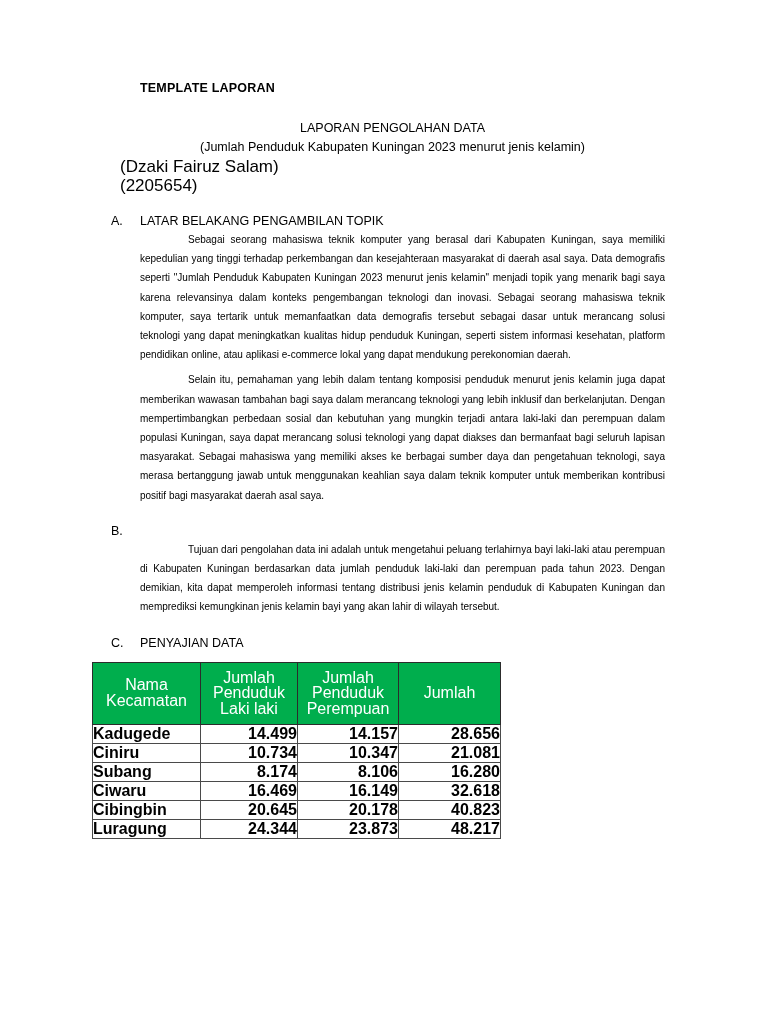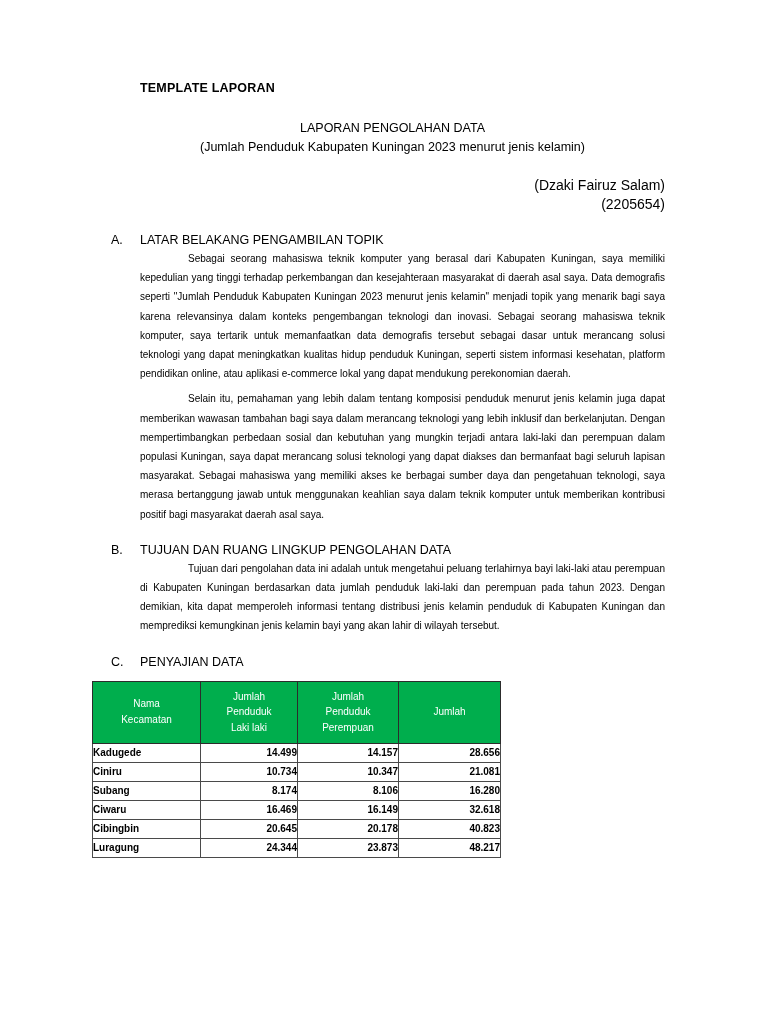--- a/index.html
+++ b/index.html
@@ -33,23 +33,22 @@
   .title-block {
     margin-top: 23px;
     text-align: center;
     font-size: 12.5px;
     line-height: 19px;
     padding-left: 28px;
   }
   .title-main { white-space: nowrap; }
   .title-sub  { white-space: nowrap; }
   .author-block {
-    margin-top: 19px;
-    text-align: right;
-    font-size: 14px;
+    text-align: left;
+    font-size: 17px;
     line-height: 19px;
     padding-left: 28px;
   }
   
   .section {
     margin-top: 18px;
   }
   .section-head {
     display: flex;
     font-size: 12.5px;
@@ -78,21 +77,21 @@
 
   
   .table-wrap {
     margin-top: 10px;
     margin-left: 0px;
   }
   table.data {
     border-collapse: collapse;
     width: 408px;
     table-layout: fixed;
-    font-size: 10px;
+    font-size: 16px;
     padding-left: 12px;
   }
   table.data th,
   table.data td {
     border: 1px solid #4a4a4a;
     padding: 0;
   }
   table.data thead th {
     background: #00AE4D;
     color: #ffffff;
@@ -138,21 +137,20 @@
       <span class="section-letter">A.</span>
       <span class="section-title">LATAR BELAKANG PENGAMBILAN TOPIK</span>
     </div>
     <p class="para">Sebagai seorang mahasiswa teknik komputer yang berasal dari Kabupaten Kuningan, saya memiliki kepedulian yang tinggi terhadap perkembangan dan kesejahteraan masyarakat di daerah asal saya. Data demografis seperti "Jumlah Penduduk Kabupaten Kuningan 2023 menurut jenis kelamin" menjadi topik yang menarik bagi saya karena relevansinya dalam konteks pengembangan teknologi dan inovasi. Sebagai seorang mahasiswa teknik komputer, saya tertarik untuk memanfaatkan data demografis tersebut sebagai dasar untuk merancang solusi teknologi yang dapat meningkatkan kualitas hidup penduduk Kuningan, seperti sistem informasi kesehatan, platform pendidikan online, atau aplikasi e-commerce lokal yang dapat mendukung perekonomian daerah.</p>
     <p class="para">Selain itu, pemahaman yang lebih dalam tentang komposisi penduduk menurut jenis kelamin juga dapat memberikan wawasan tambahan bagi saya dalam merancang teknologi yang lebih inklusif dan berkelanjutan. Dengan mempertimbangkan perbedaan sosial dan kebutuhan yang mungkin terjadi antara laki-laki dan perempuan dalam populasi Kuningan, saya dapat merancang solusi teknologi yang dapat diakses dan bermanfaat bagi seluruh lapisan masyarakat. Sebagai mahasiswa yang memiliki akses ke berbagai sumber daya dan pengetahuan teknologi, saya merasa bertanggung jawab untuk menggunakan keahlian saya dalam teknik komputer untuk memberikan kontribusi positif bagi masyarakat daerah asal saya.</p>
   </div>
 
   <div class="section">
     <div class="section-head">
       <span class="section-letter">B.</span>
-      <span class="section-title">TUJUAN DAN RUANG LINGKUP PENGOLAHAN DATA</span>
     </div>
     <p class="para">Tujuan dari pengolahan data ini adalah untuk mengetahui peluang terlahirnya bayi laki-laki atau perempuan di Kabupaten Kuningan berdasarkan data jumlah penduduk laki-laki dan perempuan pada tahun 2023. Dengan demikian, kita dapat memperoleh informasi tentang distribusi jenis kelamin penduduk di Kabupaten Kuningan dan memprediksi kemungkinan jenis kelamin bayi yang akan lahir di wilayah tersebut.</p>
   </div>
 
   <div class="section">
     <div class="section-head">
       <span class="section-letter">C.</span>
       <span class="section-title">PENYAJIAN DATA</span>
     </div>
 

